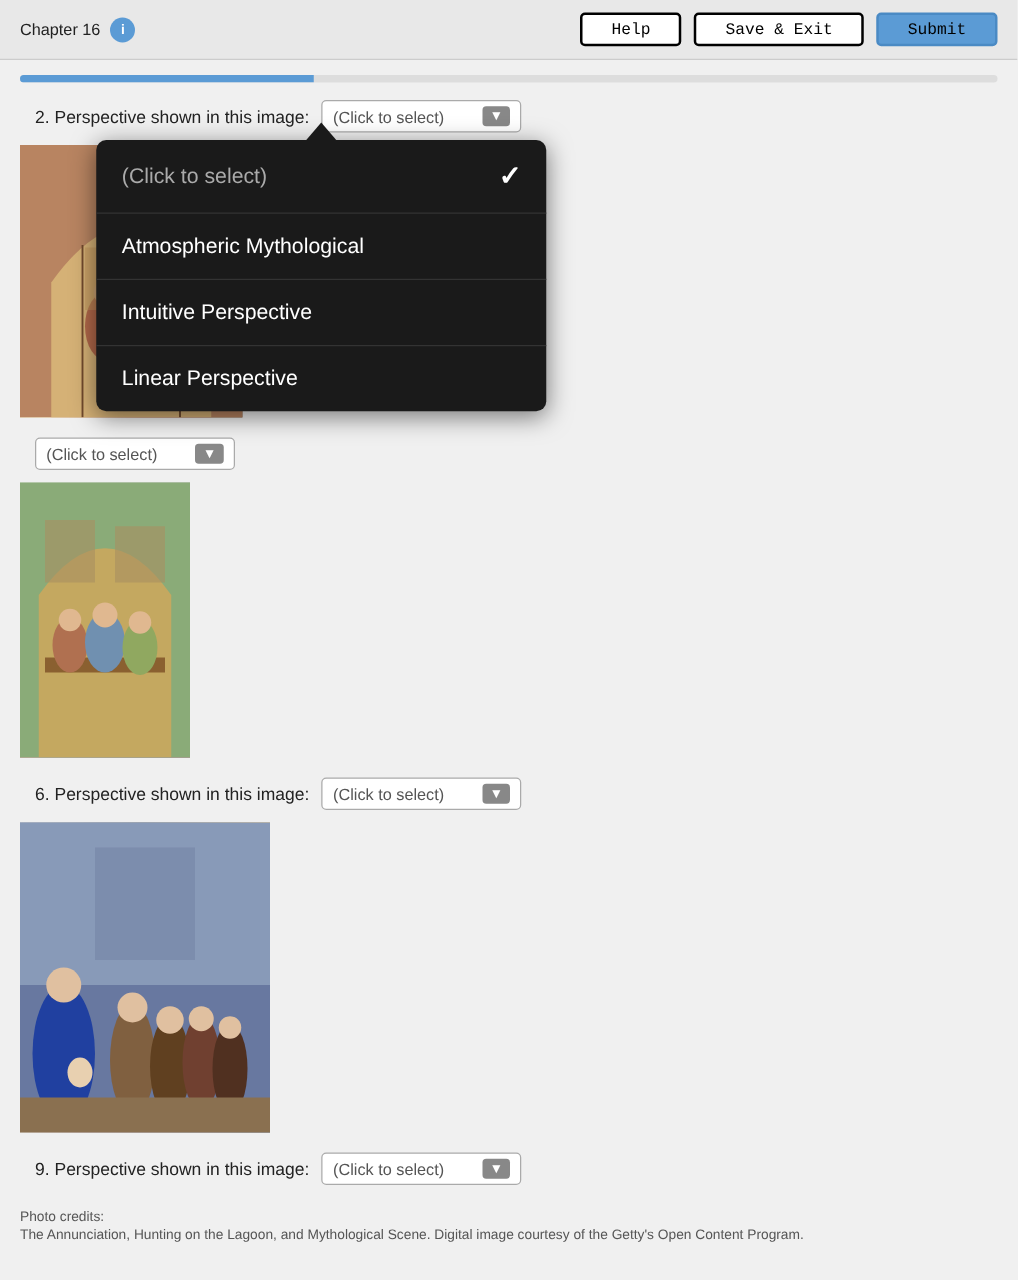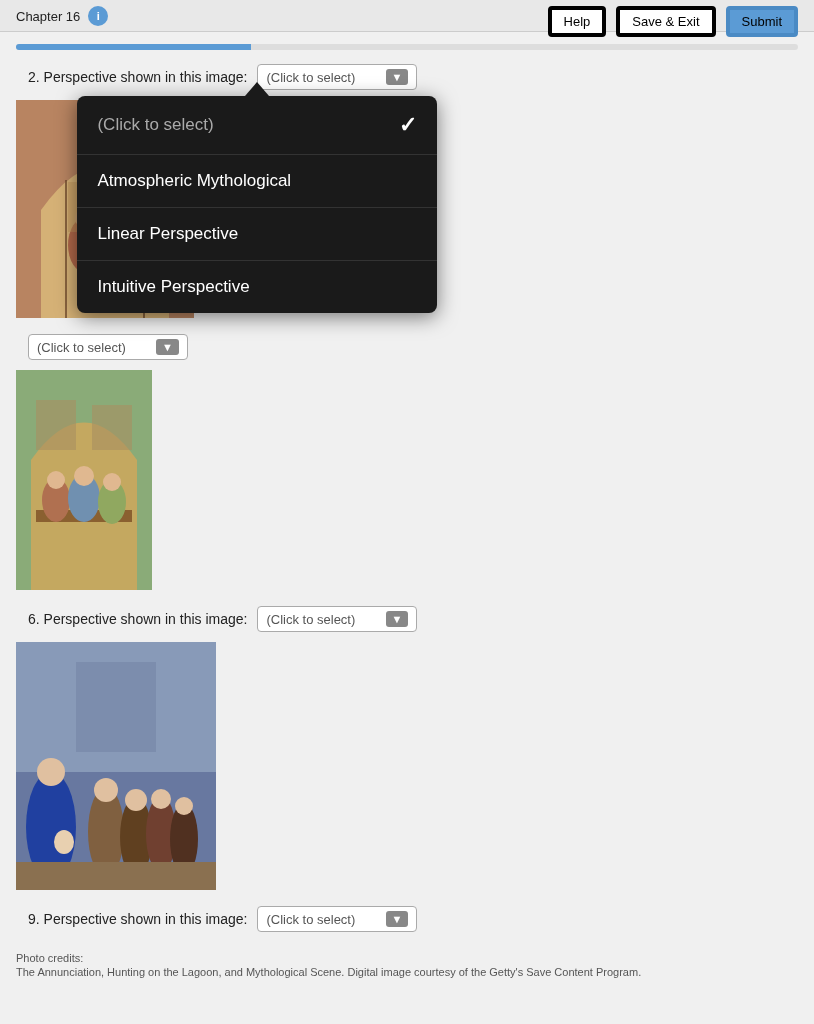--- a/index.html
+++ b/index.html
@@ -5,26 +5,26 @@
     * { box-sizing: border-box; margin: 0; padding: 0; }
     body {
       font-family: Arial, sans-serif;
       background: #f0f0f0;
       font-size: 14px;
       color: #222;
     }
 
     .top-bar {
       display: flex;
-      align-items: flex-start;
+      align-items: center;
       justify-content: space-between;
       background: #e8e8e8;
       padding: 6px 16px;
       border-bottom: 1px solid #ccc;
-      height: 32px;
+      height: 48px;
     }
 
     .top-bar-left {
       display: flex;
       align-items: center;
       gap: 8px;
       font-size: 13px;
     }
 
     .chapter-badge {
@@ -39,26 +39,27 @@
       font-size: 11px;
       font-weight: bold;
     }
 
     .top-bar-right {
       display: flex;
       gap: 10px;
     }
 
     .top-btn {
-      padding: 4px 12px;
-      border: 4px solid #000000;
+      padding: 4px 23px;
+      border: 2px solid #000000;
       background: #fff;
       border-radius: 4px;
       cursor: pointer;
       font-size: 13px;
+      font-family: Liberation Mono, monospace;
     }
 
     .top-btn.submit {
       background: #5b9bd5;
       color: #000000;
       border-color: #4a8ac4;
     }
 
     .content {
       padding: 12px 16px;
@@ -268,25 +269,25 @@
           <div class="dropdown-item placeholder-item">
             <span>(Click to select)</span>
             <span class="checkmark">✓</span>
           </div>
 
           <div class="dropdown-item">
             <span>Atmospheric Mythological</span>
           </div>
 
           <div class="dropdown-item">
+            <span>Intuitive Perspective</span>
+          </div>
+
+          <div class="dropdown-item">
             <span>Linear Perspective</span>
-          </div>
-
-          <div class="dropdown-item">
-            <span>Intuitive Perspective</span>
           </div>
         </div>
       </div>
     </div>
   </div>
 
   <div class="image-box" style="margin-top:4px; margin-bottom:16px;">
     <div class="art-image-2">
       <div class="art-image-overlay"></div>
       
@@ -385,16 +386,16 @@
     <div class="select-wrapper">
       <div class="dropdown-trigger">
         <span>(Click to select)</span>
         <span class="arrow">▼</span>
       </div>
     </div>
   </div>
 
   <div class="photo-credits">
     <div class="photo-credits-label">Photo credits:</div>
-    <div>The Annunciation, Hunting on the Lagoon, and Mythological Scene. Digital image courtesy of the Getty's Save Content Program.</div>
+    <div>The Annunciation, Hunting on the Lagoon, and Mythological Scene. Digital image courtesy of the Getty's Open Content Program.</div>
   </div>
 
 </div>
 
 </body></html>

